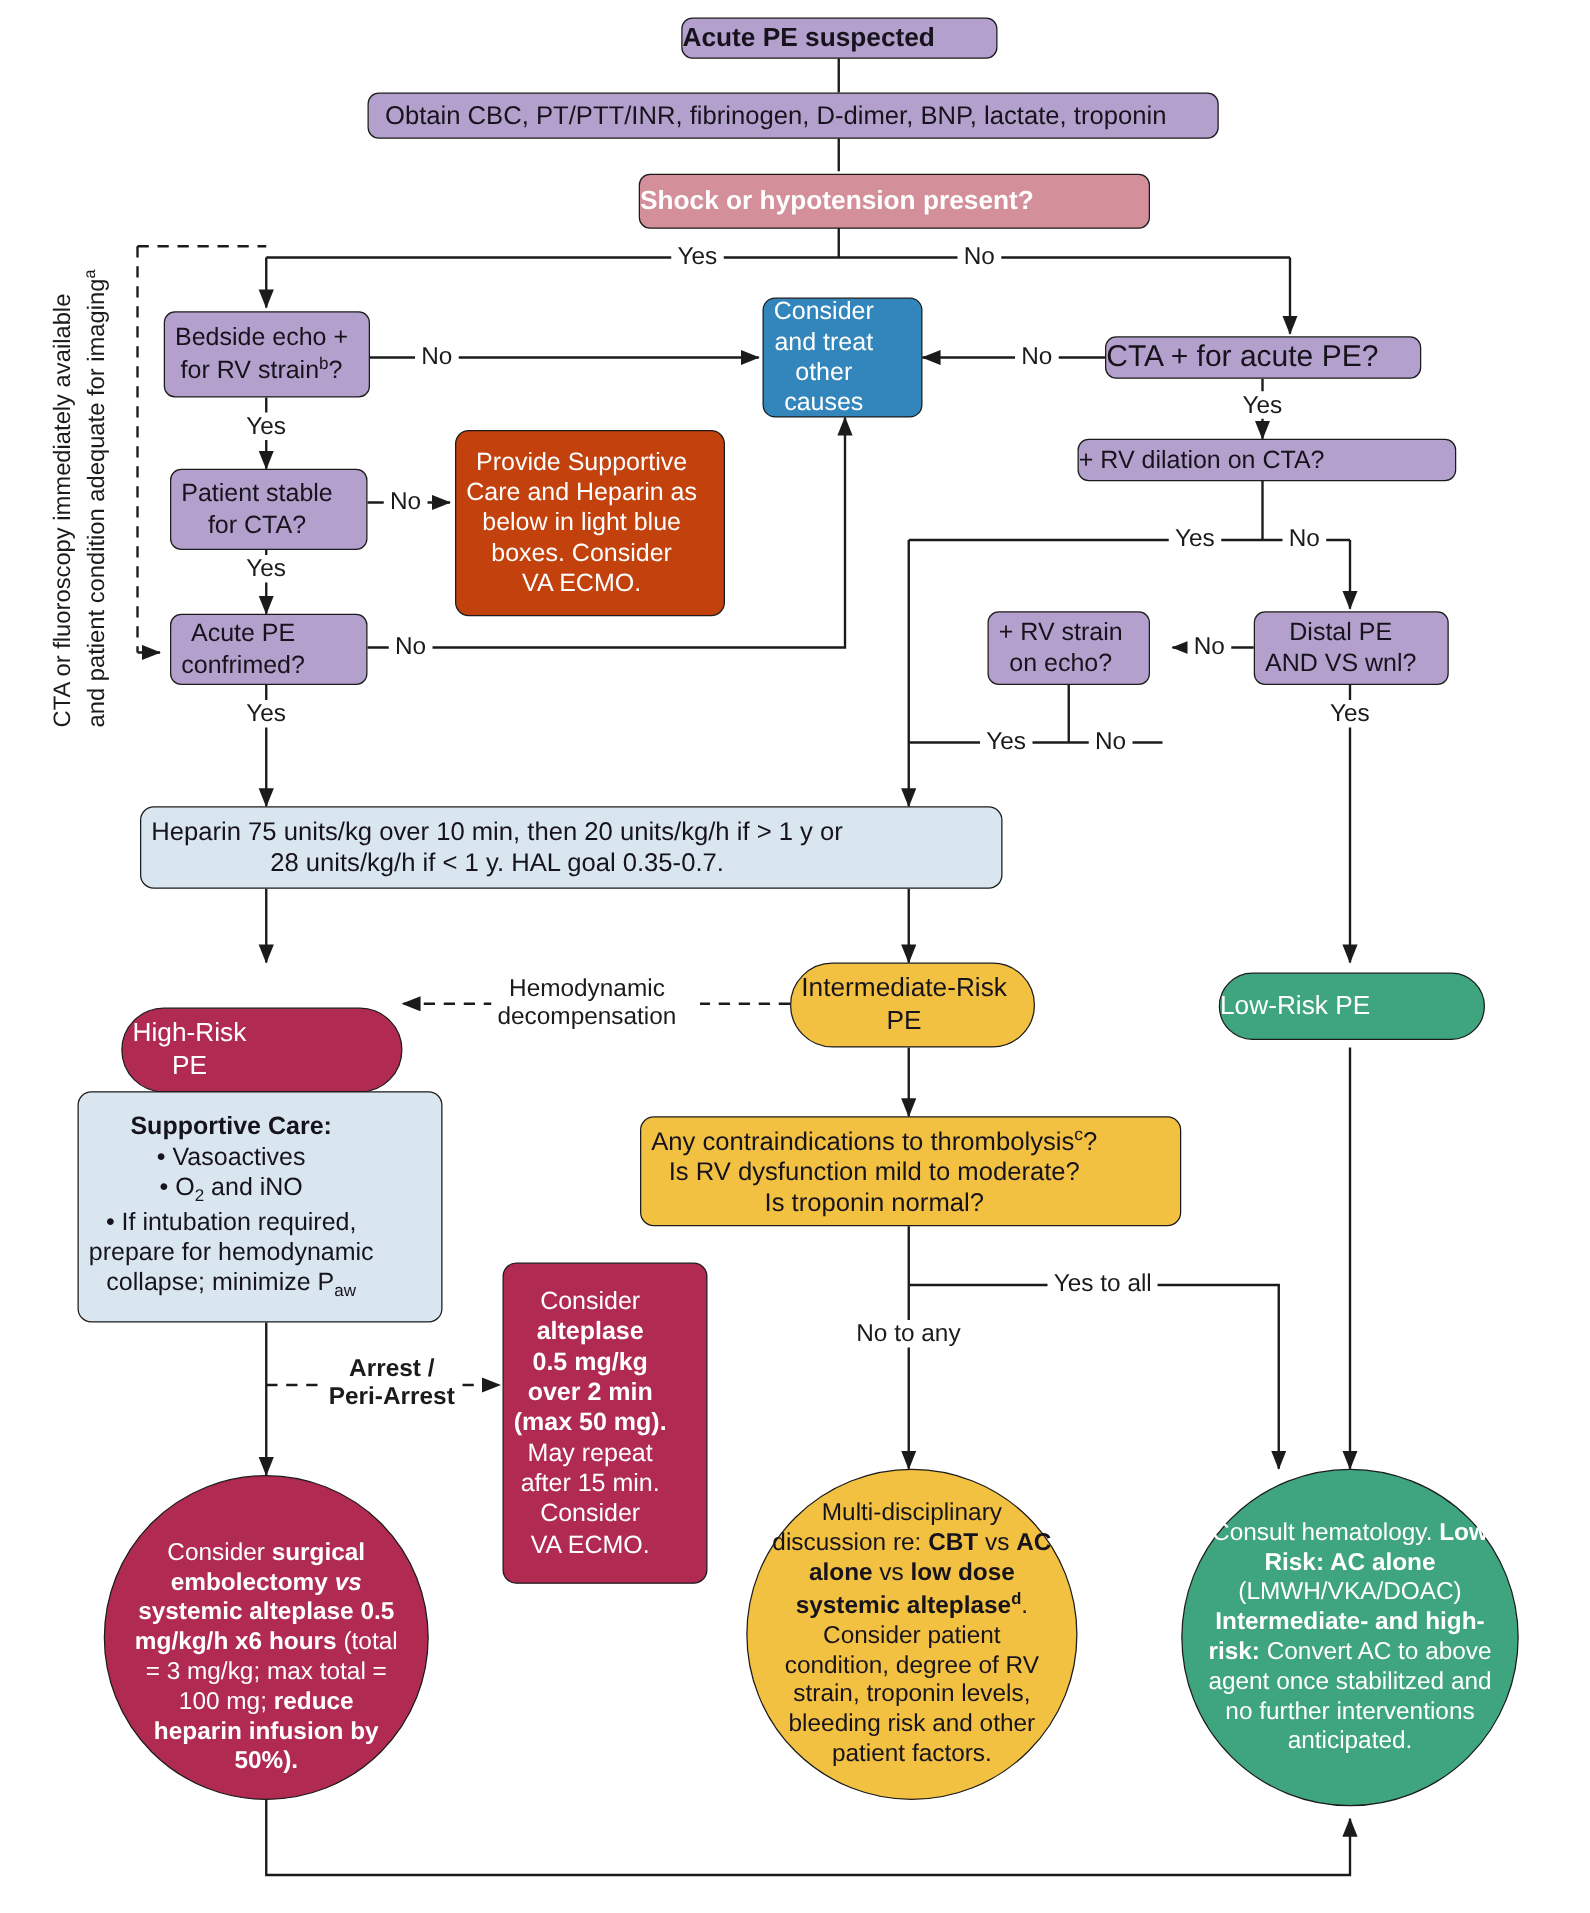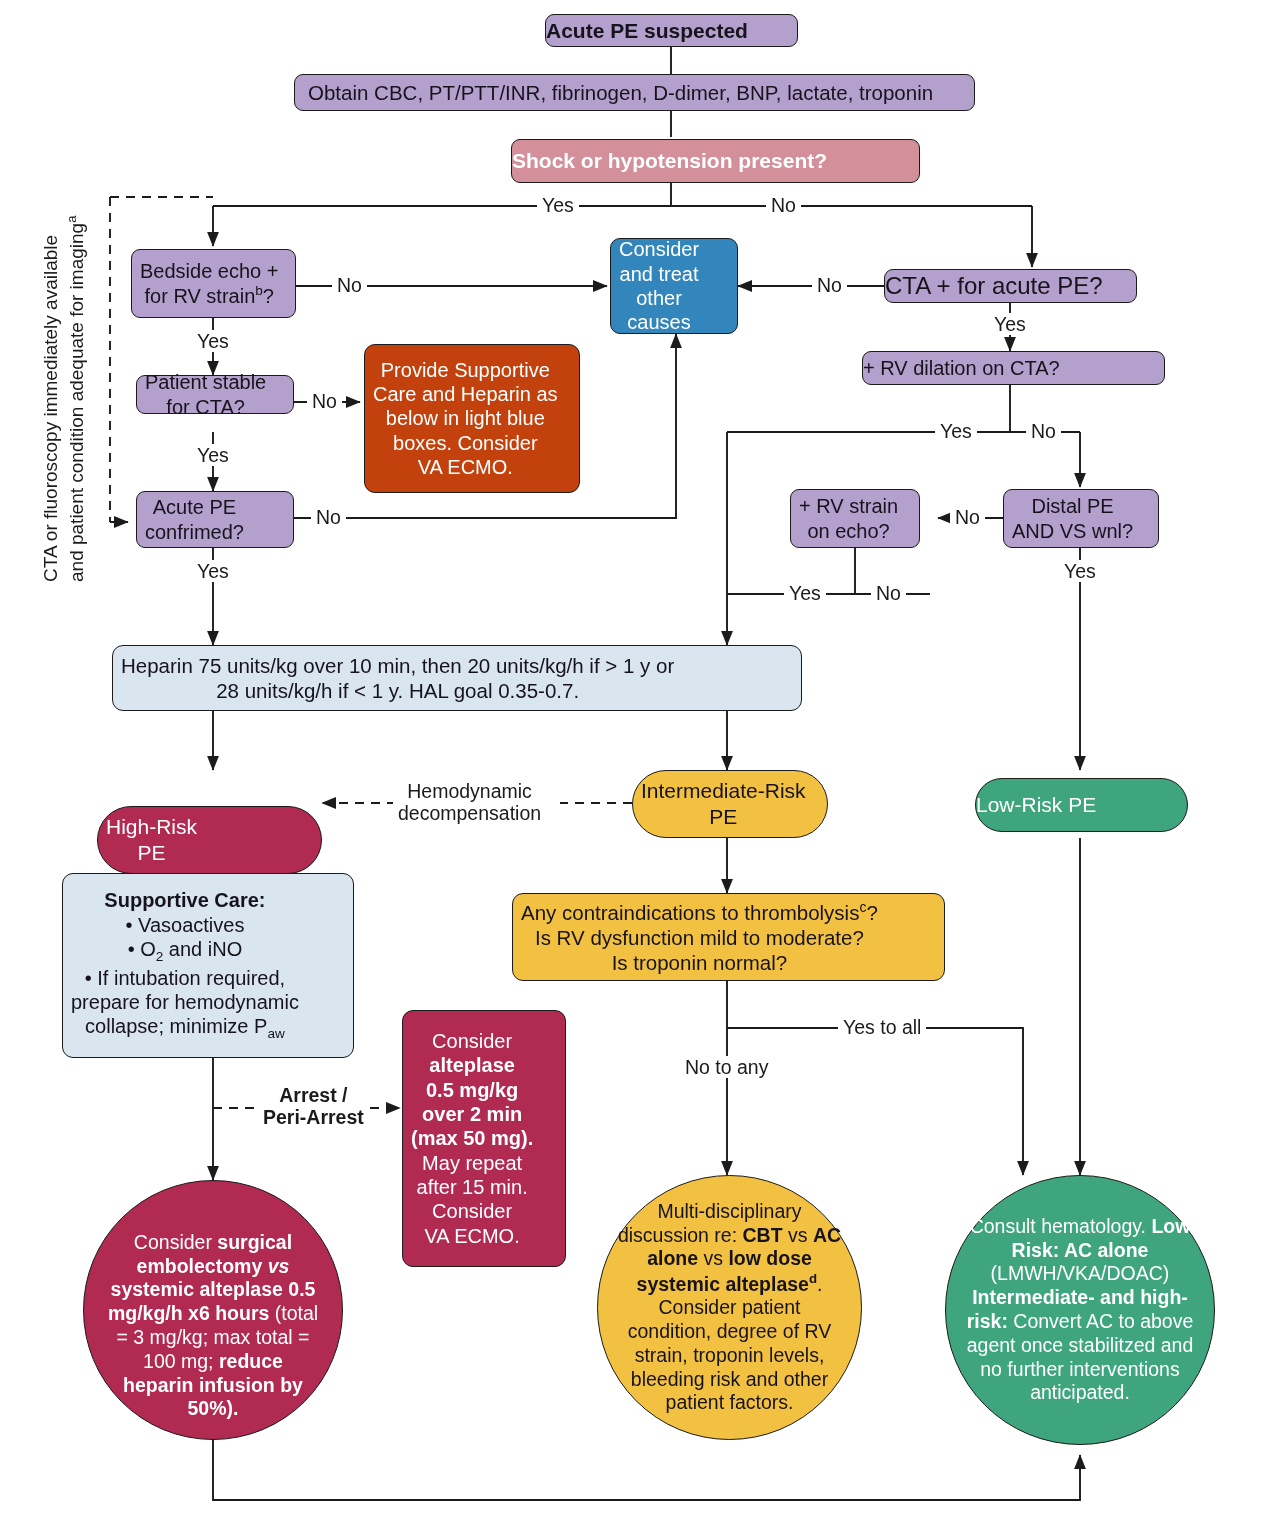--- a/index.html
+++ b/index.html
@@ -132,21 +132,21 @@
 
   <div class="node purple" style="left:131px;top:249px;width:165px;height:69px;font-size:20px;">
     <div class="inner">
       <span>Bedside echo +</span><br>
       <span>for RV strain</span><sup>b</sup><span>?</span>
     </div>
   </div>
   <div class="lbl" style="left:332px;top:274px;">No</div>
   <div class="lbl" style="left:192px;top:330px;">Yes</div>
 
-  <div class="node purple" style="left:136px;top:375px;width:158px;height:39px;font-size:20px;">
+  <div class="node purple" style="left:136px;top:375px;width:158px;height:65px;font-size:20px;">
     <div class="inner">
       <span>Patient stable</span><br>
       <span>for CTA?</span>
     </div>
   </div>
   <div class="lbl" style="left:307px;top:390px;">No</div>
   <div class="lbl" style="left:192px;top:444px;">Yes</div>
 
   <div class="node purple" style="left:136px;top:491px;width:158px;height:57px;font-size:20px;">
     <div class="inner">

